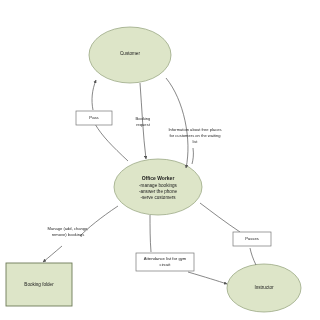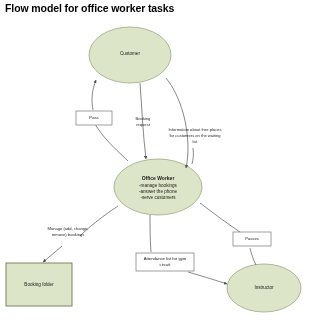--- a/index.html
+++ b/index.html
@@ -66,21 +66,20 @@
     font-size: 4.2px;
     color: #1a1a1a;
     line-height: 1.3;
   }
 </style>
 </head>
 <body>
 
 <div id="canvas">
 
-  <div class="diagram-title">Flow model for office worker tasks</div>
 
   <svg viewBox="0 0 303 320">
     <defs>
       <marker id="arrow" viewBox="0 0 10 10" refX="9" refY="5" markerWidth="5" markerHeight="5" orient="auto-start-reverse">
         <path d="M 0 0 L 10 5 L 0 10 z" fill="#555555"></path>
       </marker>
     </defs>
 
     <ellipse cx="130" cy="55" rx="41" ry="28" fill="#dde5c8" stroke="#9aa884" stroke-width="0.8"></ellipse>
 

